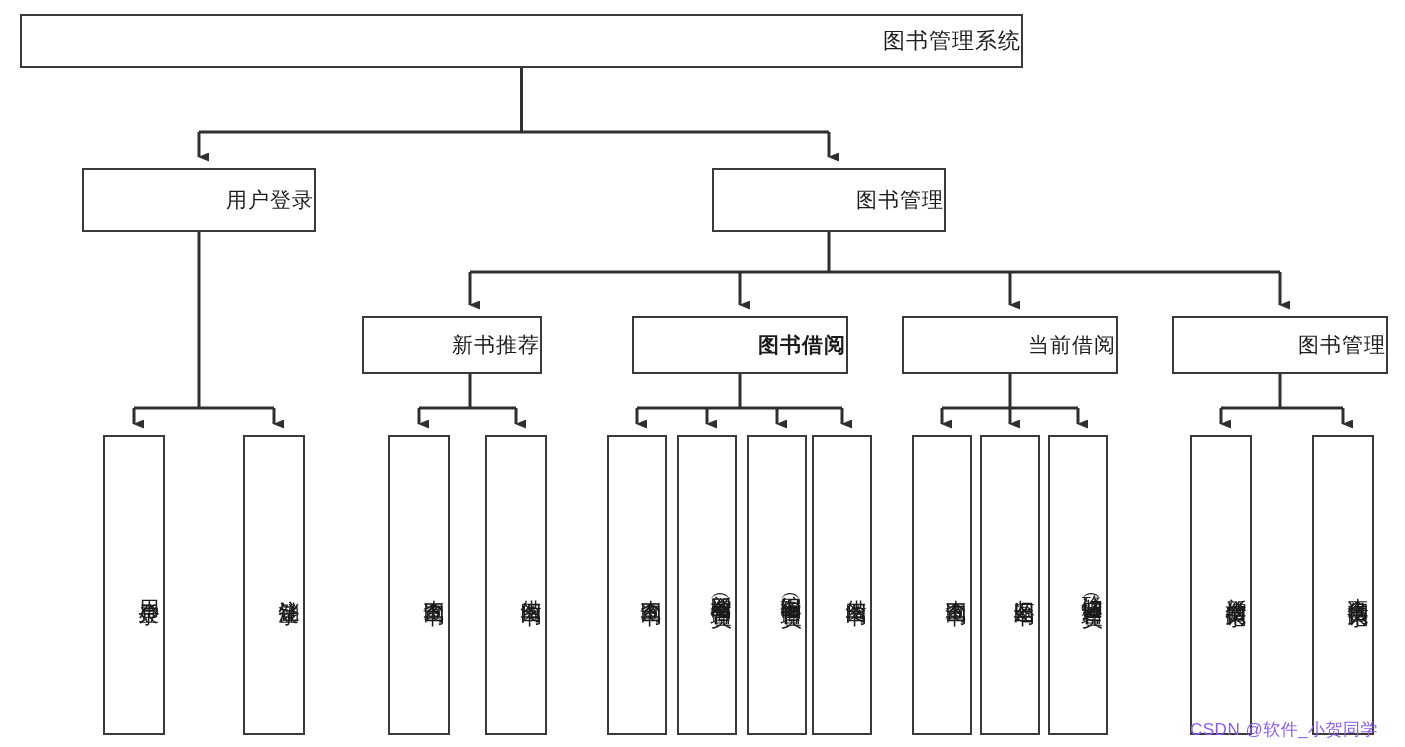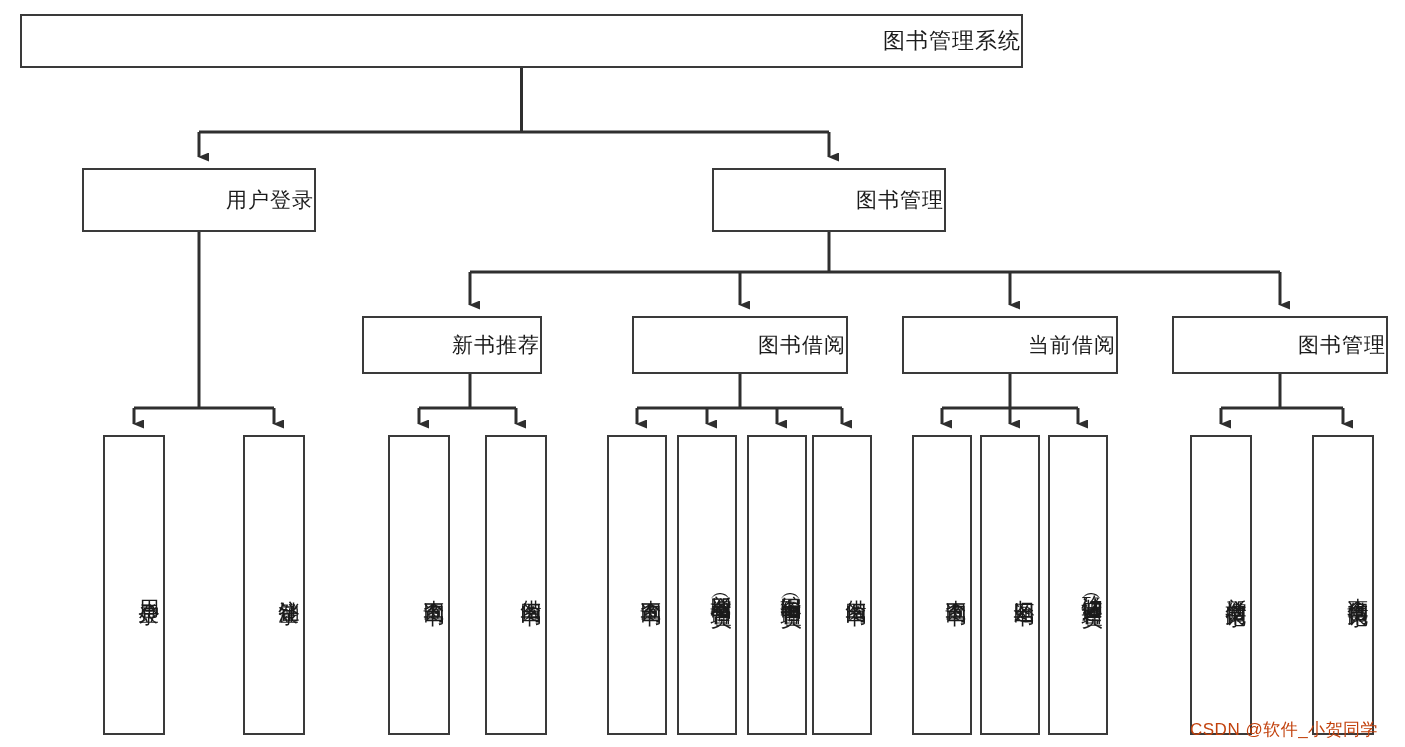--- a/index.html
+++ b/index.html
@@ -7,21 +7,21 @@
   #canvas{position:relative;width:1405px;height:747px;background:#fff;overflow:hidden;}
   #wires{position:absolute;left:0;top:0;width:1405px;height:747px;}
   .node{position:absolute;box-sizing:border-box;background:#ffffff;
         border:2px solid #3a3a3a;display:flex;align-items:center;justify-content:flex-end;
         color:#1b1b1b;}
   .node.h{font-size:21px;letter-spacing:1px;line-height:1.1;}
   .node.root{font-size:22px;}
   .node.v{writing-mode:vertical-rl;text-orientation:upright;
           font-size:21px;line-height:1.32;letter-spacing:2px;
           padding:14px 0 10px 0;align-items:flex-start;justify-content:center;}
-  .watermark{position:absolute;color:#c2410c;font-size:17px;white-space:nowrap;
+  .watermark{position:absolute;color:#8b5cf6;font-size:17px;white-space:nowrap;
              letter-spacing:0.5px;}
 </style>
 </head>
 <body>
 
 <div id="canvas">
   <svg id="wires" viewBox="0 0 1405 747">
     <defs>
       <marker id="arrow" markerWidth="9" markerHeight="11" refX="4.5" refY="10" orient="auto" markerUnits="userSpaceOnUse">
         <path d="M0,0 L9,0 L4.5,11 Z" fill="#2f2f2f"></path>
@@ -69,21 +69,21 @@
       </div>
       <div class="node h" style="left: 82px; top: 168px; width: 234px; height: 64px;">
         <span>用户登录</span>
       </div>
       <div class="node h" style="left: 712px; top: 168px; width: 234px; height: 64px;">
         <span>图书管理</span>
       </div>
       <div class="node h" style="left: 362px; top: 316px; width: 180px; height: 58px;">
         <span>新书推荐</span>
       </div>
-      <div class="node h" style="left: 632px; top: 316px; width: 216px; height: 58px;">
+      <div class="node h" style="left: 632px; top: 316px; width: 216px; height: 58px; font-weight: bold;">
         <span>图书借阅</span>
       </div>
       <div class="node h" style="left: 902px; top: 316px; width: 216px; height: 58px;">
         <span>当前借阅</span>
       </div>
       <div class="node h" style="left: 1172px; top: 316px; width: 216px; height: 58px;">
         <span>图书管理</span>
       </div>
       <div class="node v" style="left: 103px; top: 435px; width: 62px; height: 300px;">
         <span>用户登录</span>

